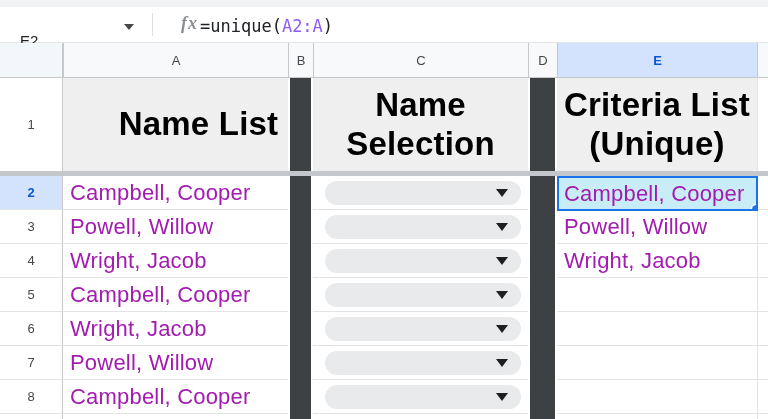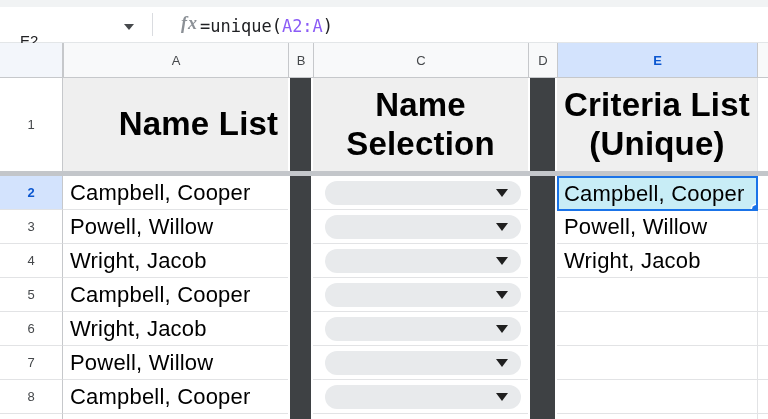--- a/index.html
+++ b/index.html
@@ -55,21 +55,21 @@
   .bar-d1{left:528px;top:78px;width:29px;height:93px;}
   .bar-d2{left:528px;top:176px;width:29px;height:243px;}
 
   
   .drow{left:0;width:768px;height:34px;}
   .rnum{left:0;top:0;width:63px;height:34px;display:flex;align-items:center;justify-content:center;
         font-size:13px;color:#45484b;background:#fff;
         border-right:1px solid #c6c8cb;border-bottom:1px solid #e2e3e5;}
   .rnum.sel-row{background:#d3e3fd;color:#0b57d0;font-weight:700;}
   .cell{top:0;height:34px;display:flex;align-items:center;background:#fff;
-        font-size:22px;color:#000000;letter-spacing:0.2px;border-bottom:1px solid #e2e3e5;white-space:nowrap;overflow:hidden;}
+        font-size:22px;color:#a21caf;letter-spacing:0.2px;border-bottom:1px solid #e2e3e5;white-space:nowrap;overflow:hidden;}
   .ca{left:63px;width:225px;padding-left:7px;}
   .cc{left:313px;width:215px;}
   .ce{left:557px;width:200px;padding-left:7px;}
   .cf{left:757px;width:11px;border-left:1px solid #e2e3e5;}
 
   
   .pill{position:absolute;left:12px;top:5px;width:196px;height:24px;background:#e8eaec;border-radius:12px;}
   .pill-tri{position:absolute;right:13px;top:8px;width:0;height:0;
     border-left:6.5px solid transparent;border-right:6.5px solid transparent;border-top:8px solid #1f1f1f;}
 

